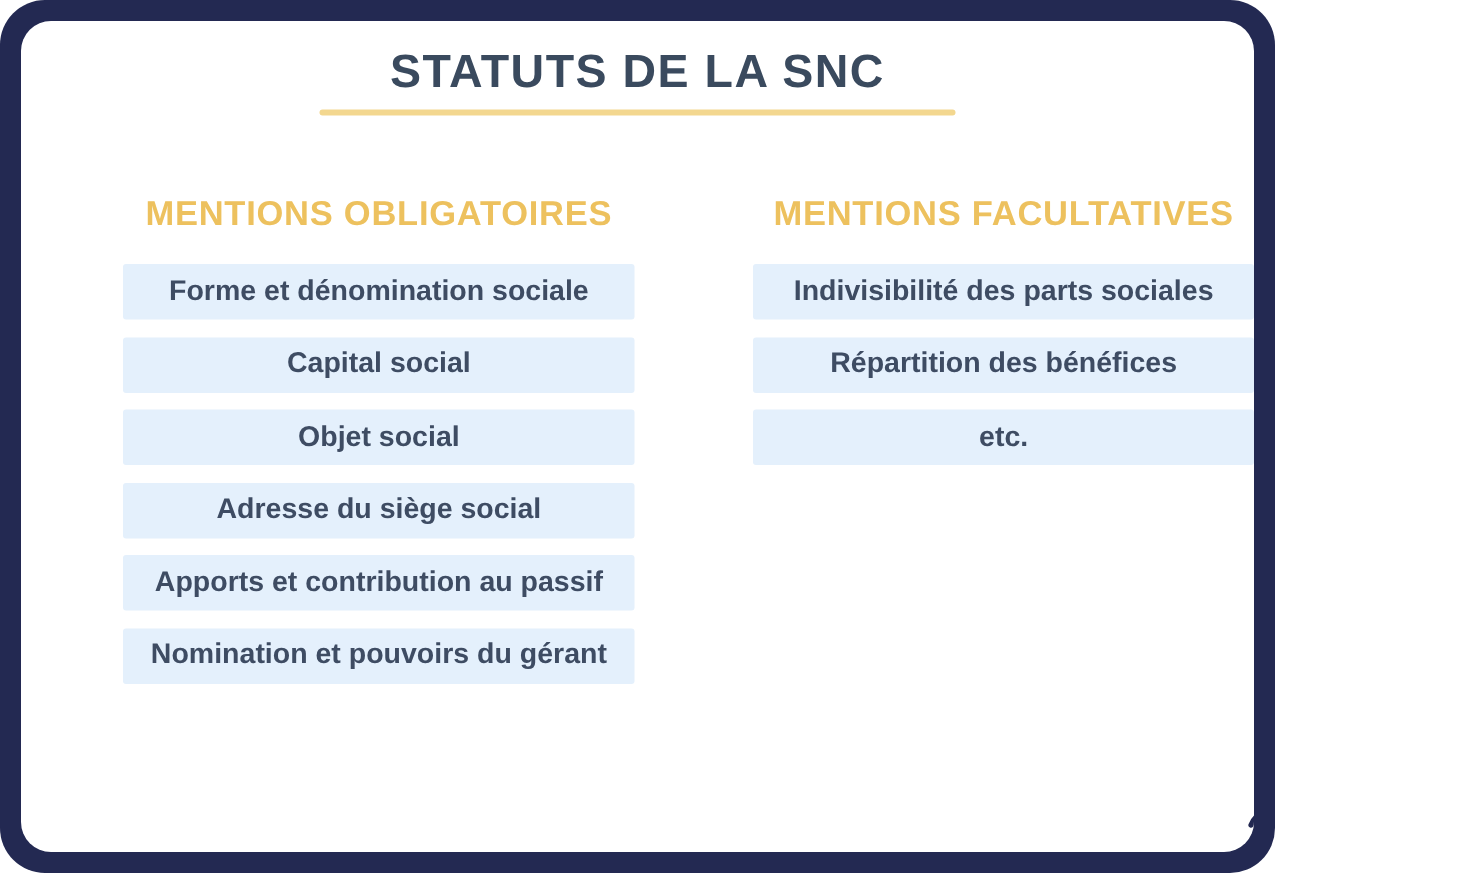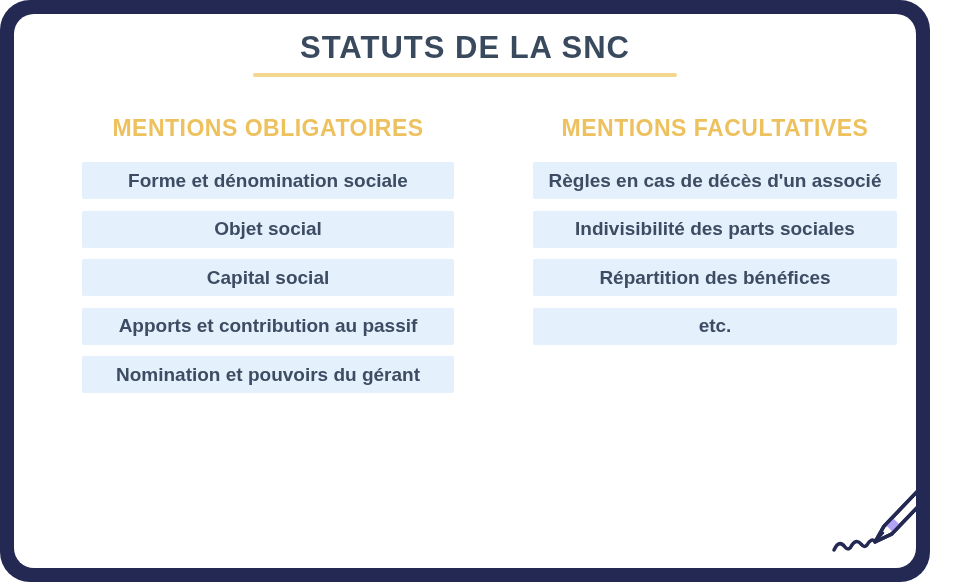--- a/index.html
+++ b/index.html
@@ -6,40 +6,40 @@
     --frame-navy:#232952;
     --heading-gold:#EDC15E;
     --underline-gold:#F3D78F;
     --item-bg-blue:#E4F0FC;
     --text-slate:#3E4C63;
     --pen-accent-purple:#B3A3F7;
   }
   *{margin:0;padding:0;box-sizing:border-box;}
   html,body{width:978px;height:582px;background:#ffffff;font-family:"Liberation Sans",sans-serif;}
   .frame{
-    position:absolute;left:0;top:0;width:930px;height:582px;
+    position:absolute;left:0;top:0;width:850px;height:582px;
     background:var(--frame-navy);
     border-radius:30px;
   }
   .inner{
     position:absolute;left:14px;top:14px;right:14px;bottom:14px;
     background:#ffffff;border-radius:20px;overflow:hidden;
   }
   .title{
     margin-top:15px;text-align:center;
     font-size:31px;font-weight:bold;letter-spacing:1px;
     color:#3A4A5E;line-height:38px;
   }
   .title-underline{
     width:424px;height:4px;border-radius:2px;
     background:var(--underline-gold);
     margin:6px auto 0 auto;
   }
   .columns{
-    display:flex;gap:79px;padding-left:68px;margin-top:38px;
+    display:flex;gap:79px;padding-left:68px;margin-top:52px;
   }
   .col-left{width:372px;}
   .col-right{width:364px;}
   .col-heading{
     text-align:center;font-size:23px;font-weight:bold;
     letter-spacing:0.5px;color:var(--heading-gold);
     line-height:26px;margin-bottom:21px;
   }
   .item{
     height:37px;margin-bottom:11.5px;border-radius:2px;
@@ -62,29 +62,29 @@
   <div class="inner">
 
     <h1 class="title">STATUTS DE LA SNC</h1>
     <div class="title-underline"></div>
 
     <div class="columns">
 
       <div class="col-left">
         <h2 class="col-heading">MENTIONS OBLIGATOIRES</h2>
         <div class="item">Forme et dénomination sociale</div>
+        <div class="item">Capital social</div>
         <div class="item">Objet social</div>
-        <div class="item">Capital social</div>
+        <div class="item">Adresse du siège social</div>
         <div class="item">Apports et contribution au passif</div>
         <div class="item">Nomination et pouvoirs du gérant</div>
       </div>
 
       <div class="col-right">
         <h2 class="col-heading">MENTIONS FACULTATIVES</h2>
-        <div class="item">Règles en cas de décès d'un associé</div>
         <div class="item">Indivisibilité des parts sociales</div>
         <div class="item">Répartition des bénéfices</div>
         <div class="item">etc.</div>
       </div>
 
     </div>
 
     <div class="pen">
       <svg width="140" height="100" viewBox="0 0 140 100">
 

